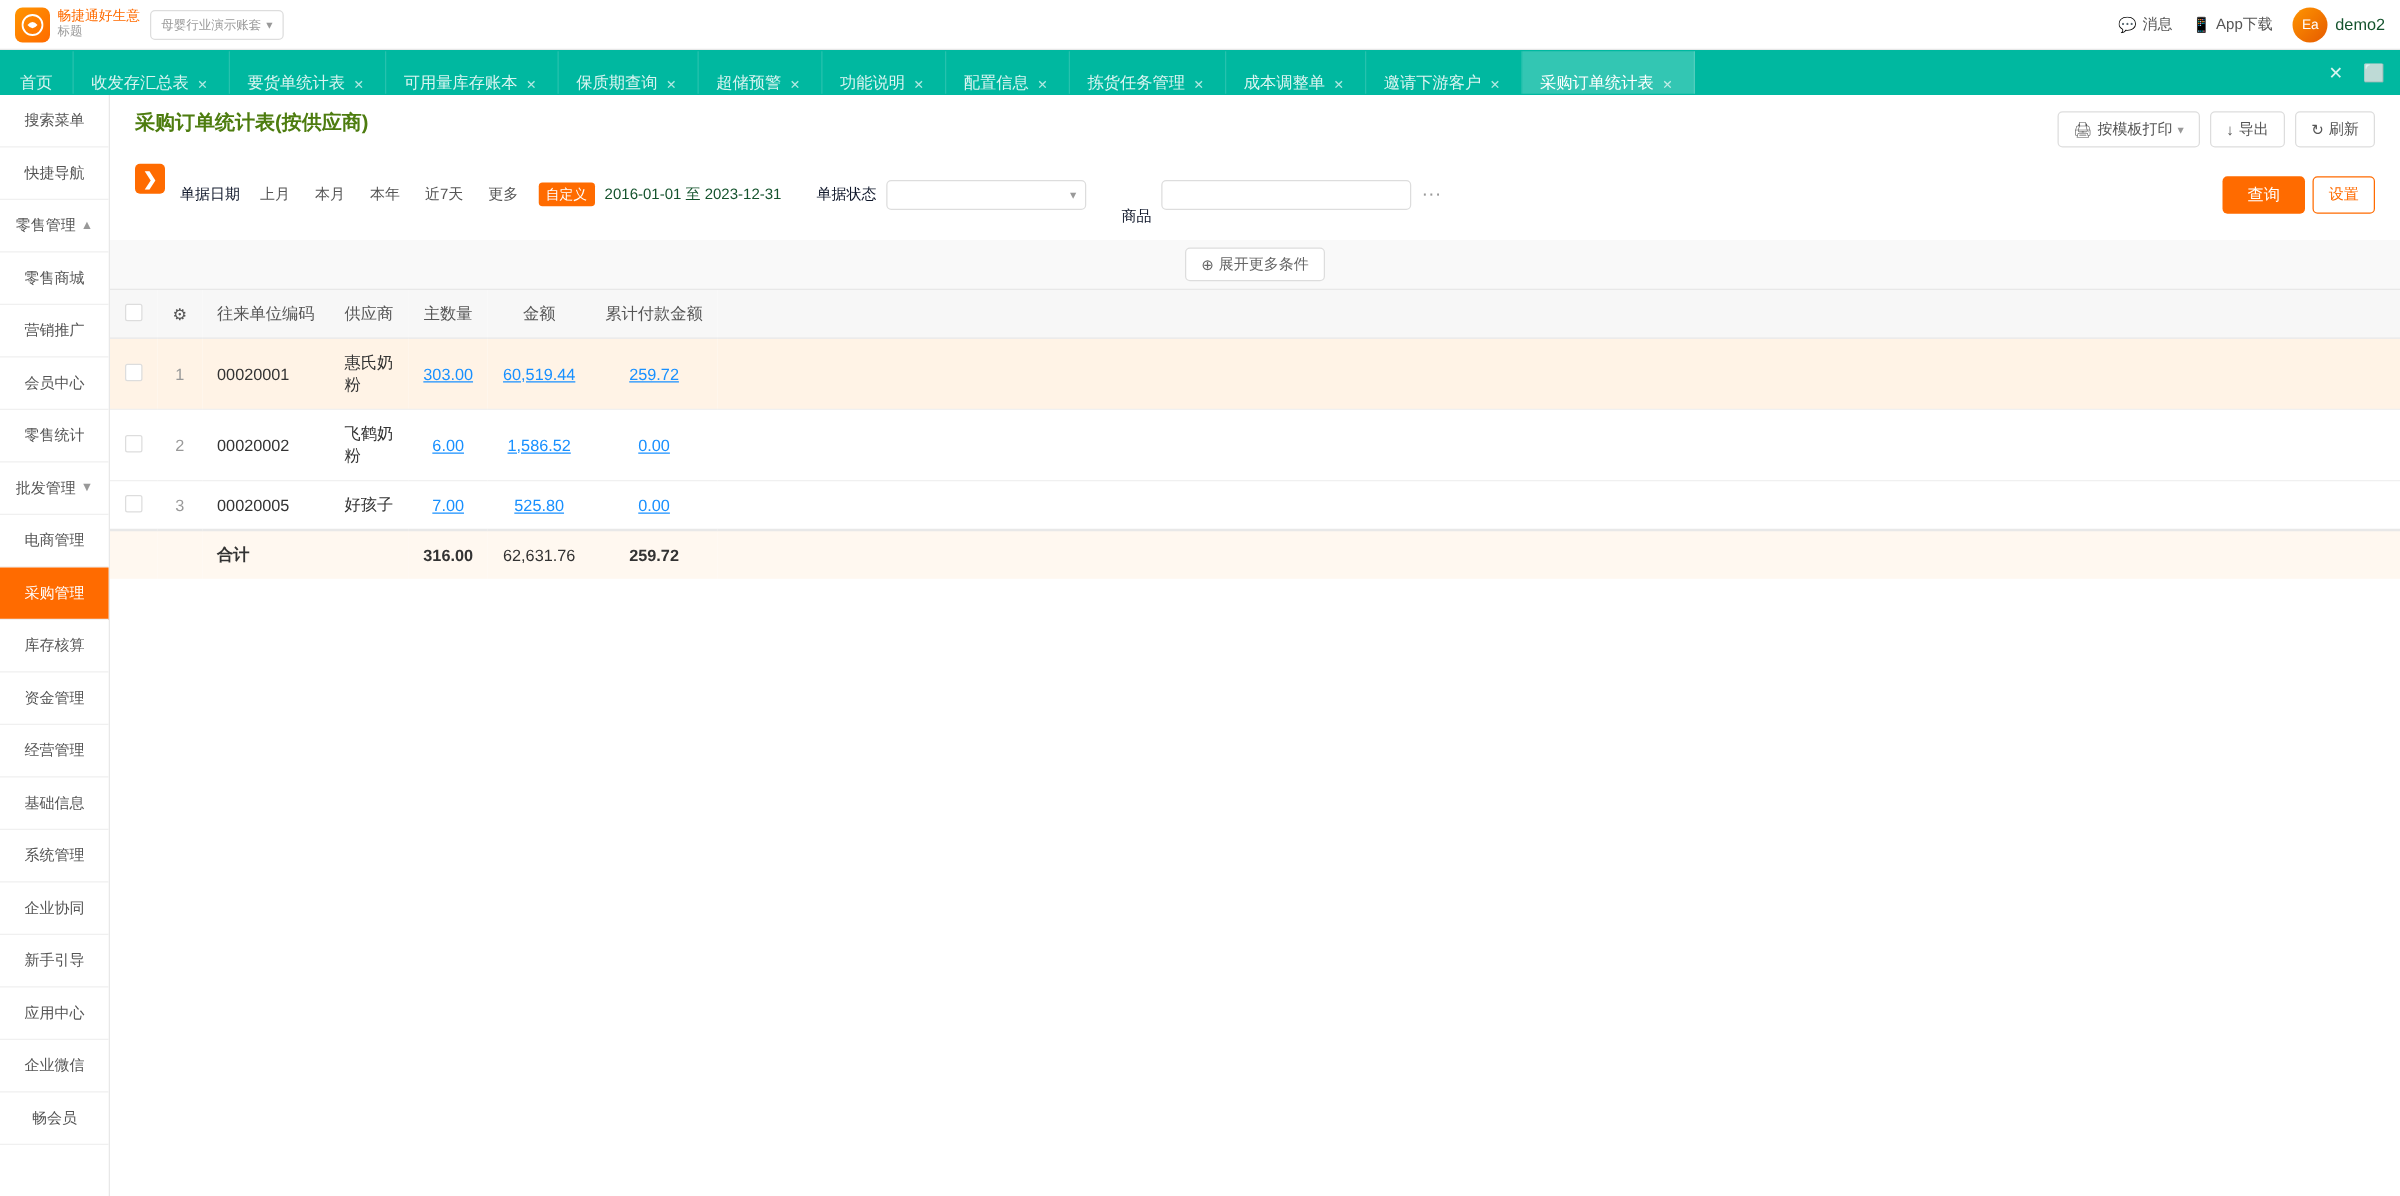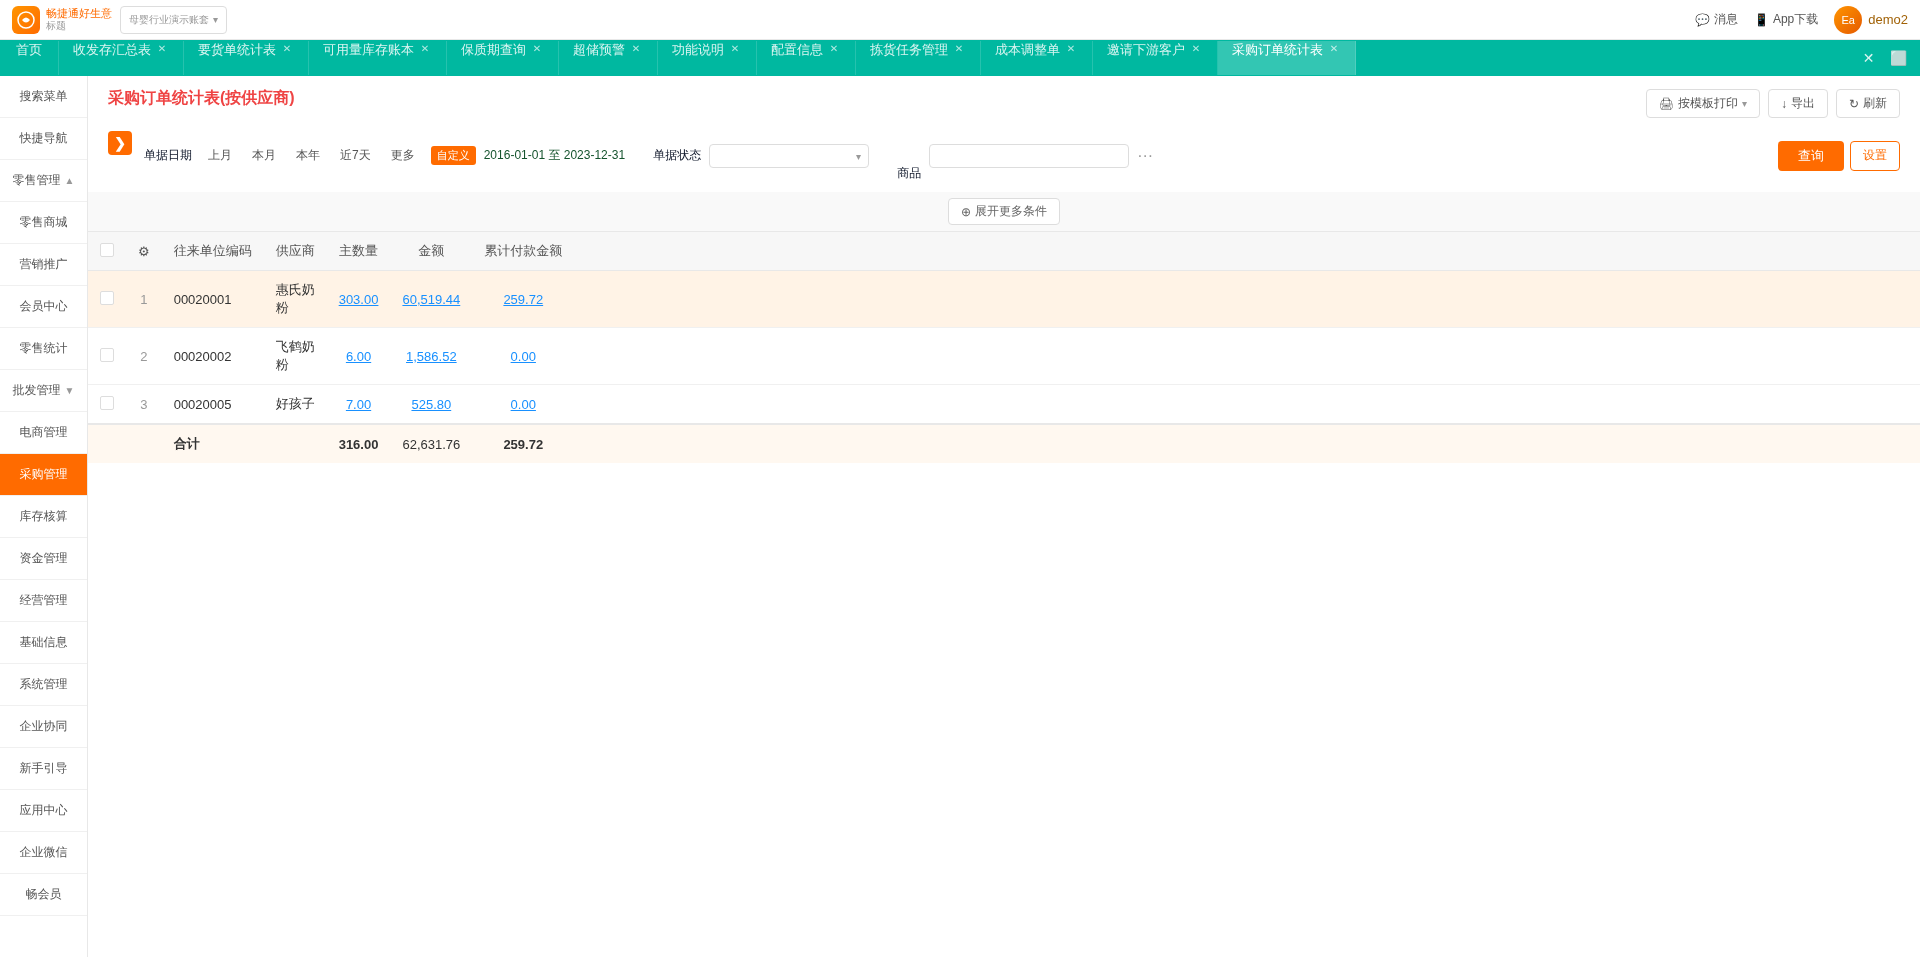--- a/index.html
+++ b/index.html
@@ -8,45 +8,45 @@
     
     .top-bar {
       height: 40px;
       background: #fff;
       display: flex;
       align-items: center;
       justify-content: space-between;
       padding: 0 12px;
       border-bottom: 1px solid #e8e8e8;
     }
-    .top-bar-left { display: flex; gap: 8px; }
+    .top-bar-left { display: flex; align-items: center; gap: 8px; }
     .logo-area { display: flex; align-items: center; gap: 6px; }
     .logo-icon { width: 28px; height: 28px; background: linear-gradient(135deg, #ff9500, #ff6b00); border-radius: 6px; display: flex; align-items: center; justify-content: center; color: white; font-size: 12px; font-weight: bold; }
     .logo-text { font-size: 11px; color: #ff6b00; line-height: 1.2; }
     .workspace-select { display: flex; align-items: center; gap: 4px; padding: 4px 8px; border: 1px solid #ddd; border-radius: 4px; cursor: pointer; font-size: 12px; color: #555; background: #fff; }
     .workspace-select span { color: #999; font-size: 10px; }
     .top-bar-right { display: flex; align-items: center; gap: 16px; }
     .top-bar-icon { display: flex; align-items: center; gap: 4px; color: #555; font-size: 12px; cursor: pointer; }
     .avatar { width: 28px; height: 28px; border-radius: 50%; background: #ff6b00; color: white; display: flex; align-items: center; justify-content: center; font-size: 12px; cursor: pointer; }
-    .username { font-size: 13px; color: #a16207; }
+    .username { font-size: 13px; color: #14532d; }
 
     
     .nav-tabs {
       height: 36px;
       background: #00b8a0;
       display: flex;
       align-items: center;
       padding: 0 0;
       overflow: hidden;
     }
     .nav-tab {
       height: 34px;
       padding: 0 14px;
       display: flex;
-      align-items: flex-start;
+      align-items: flex-end;
       gap: 4px;
       color: rgba(255,255,255,0.85);
       font-size: 13px;
       cursor: pointer;
       white-space: nowrap;
       border-right: 1px solid rgba(255,255,255,0.15);
       position: relative;
     }
     .nav-tab:first-child { padding: 0 16px; }
     .nav-tab.active {
@@ -90,21 +90,21 @@
       display: flex;
       align-items: center;
       justify-content: center;
       gap: 4px;
     }
     .sidebar-item.active { background: #ff6b00; color: white; }
     .sidebar-item .sub-arrow { font-size: 10px; color: #999; }
 
     
     .content { flex: 1; overflow: hidden; display: flex; flex-direction: column; }
-    .page-title { font-size: 16px; font-weight: 600; color: #ef4444; margin-bottom: 10px; }
+    .page-title { font-size: 16px; font-weight: 600; color: #4d7c0f; margin-bottom: 10px; }
     .filter-label { color: #0f172a; font-size: 12px; white-space: nowrap; }
     .date-shortcuts { display: flex; gap: 4px; text-align: center; }
     .date-shortcut { padding: 2px 8px; border-radius: 3px; font-size: 12px; cursor: pointer; color: #555; }
     .custom-date-badge {
       background: #ff6b00;
       color: white;
       padding: 2px 6px;
       border-radius: 3px;
       font-size: 11px;
       cursor: pointer;

